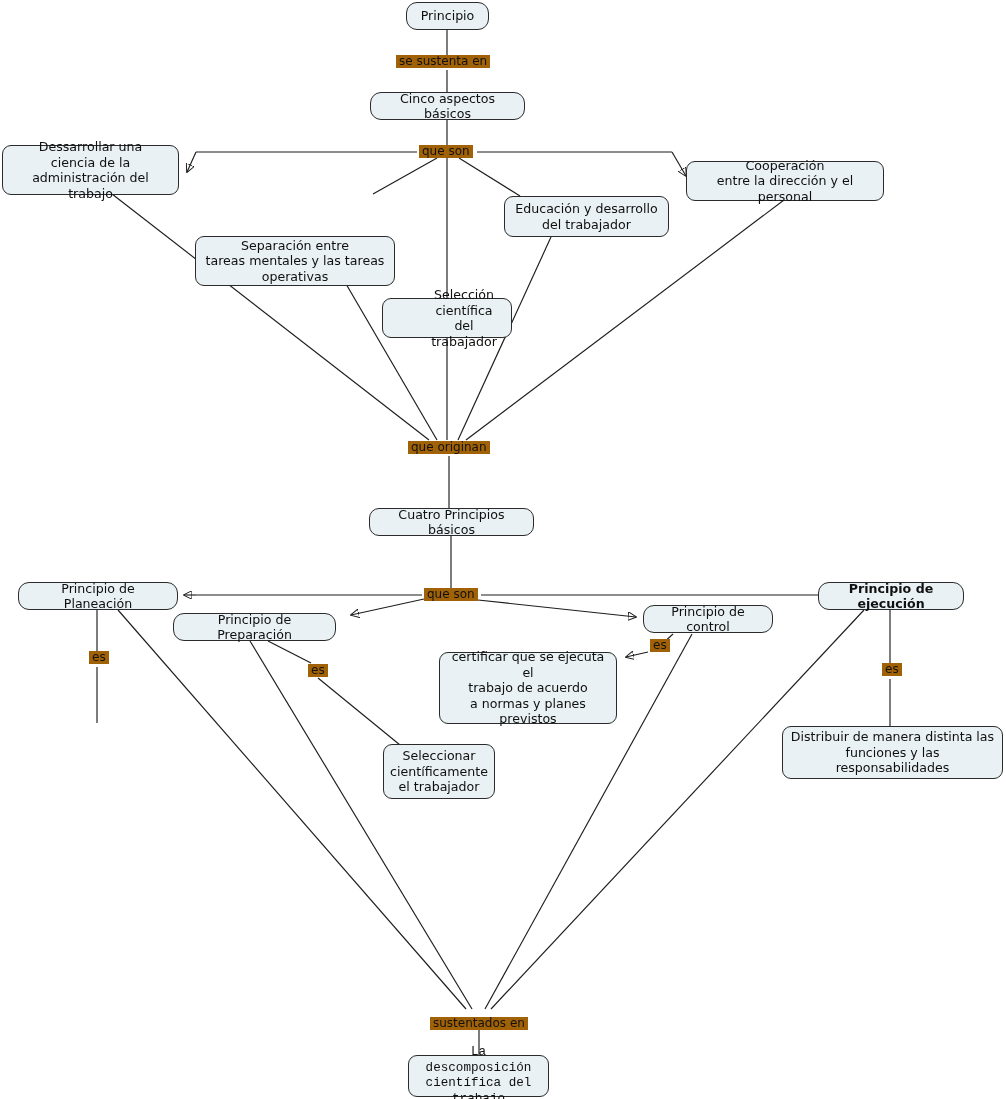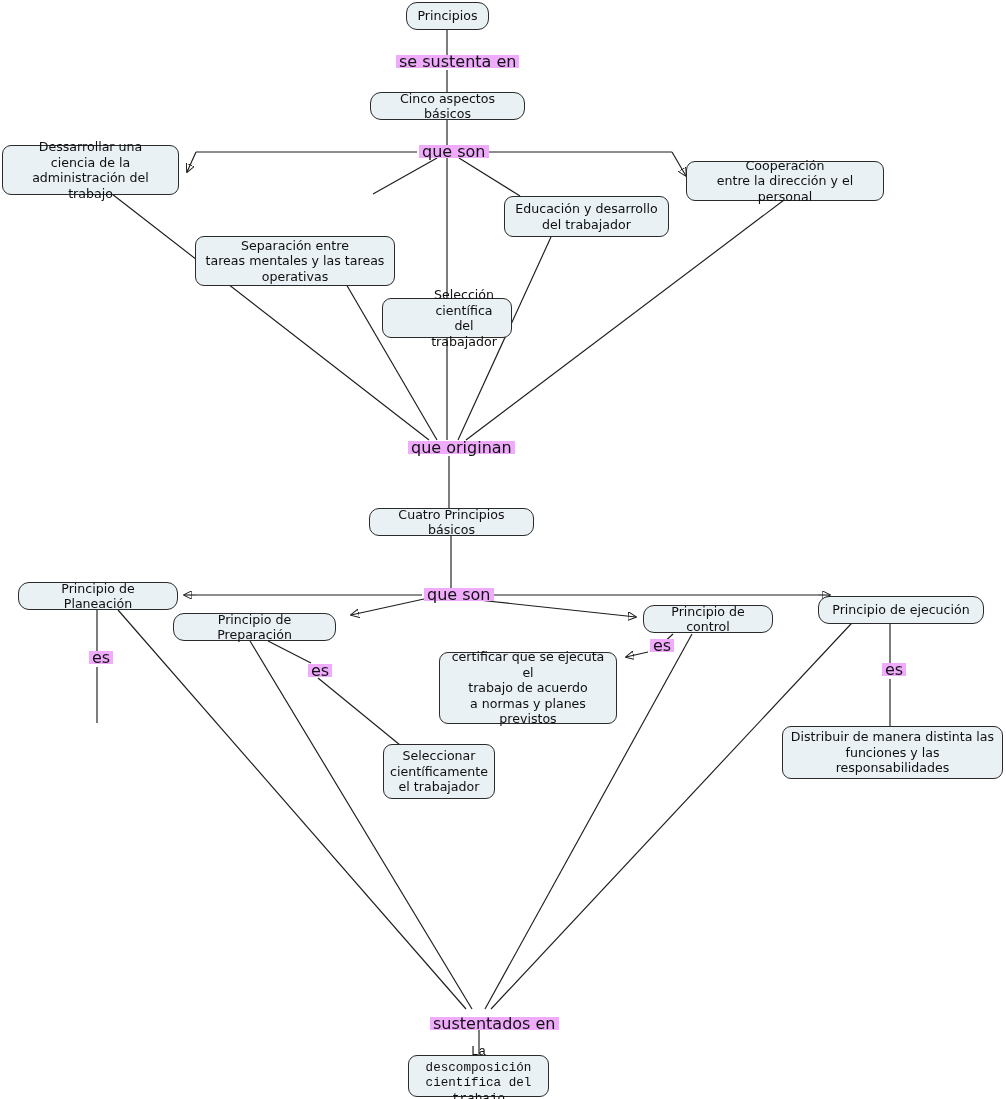--- a/index.html
+++ b/index.html
@@ -22,24 +22,24 @@
     text-align:center;
     font-size:12.6px;
     line-height:15.5px;
     padding:3px 7px;
     white-space:pre-line;
     color:#101010;
   }
   .node.pill{border-radius:11px;}
   .label{
     position:absolute;
-    font-size:16px;
+    font-size:12px;
     line-height:13px;
     color:#111;
-    background:#f0abfc;
+    background:#a16207;
     padding:0 3px;
     white-space:nowrap;
     text-align:center;
   }
 </style>
 </head>
 <body>
 
 <div id="canvas">
 
@@ -94,21 +94,21 @@
     <line x1="890" y1="679" x2="890" y2="726"></line>
 
     <line x1="118" y1="610" x2="466" y2="1009"></line>
     <line x1="250" y1="641" x2="472" y2="1009"></line>
     <line x1="692" y1="634" x2="485" y2="1009"></line>
     <line x1="864" y1="610" x2="491" y2="1009"></line>
 
     <line x1="479" y1="1026" x2="479" y2="1055"></line>
   </svg>
 
-  <div class="node pill" style="left:406px;top:2px;width:83px;height:28px;">Principios</div>
+  <div class="node pill" style="left:406px;top:2px;width:83px;height:28px;">Principio</div>
 
   <div class="node pill" style="left:370px;top:92px;width:155px;height:28px;">Cinco aspectos básicos</div>
 
   <div class="node" style="left:2px;top:145px;width:177px;height:50px;">Dessarrollar una
 ciencia de la
 administración del trabajo</div>
 
   <div class="node" style="left:195px;top:192px;width:200px;height:50px;margin-top:44px;">Separación entre
 tareas mentales  y las tareas
 operativas</div>
@@ -123,21 +123,21 @@
 del trabajador</div>
 
   <div class="node pill" style="left:369px;top:508px;width:165px;height:28px;border-radius:10px;">Cuatro Principios básicos</div>
 
   <div class="node pill" style="left:18px;top:582px;width:160px;height:28px;">Principio de Planeación</div>
 
   <div class="node pill" style="left:173px;top:613px;width:163px;height:28px;">Principio de Preparación</div>
 
   <div class="node pill" style="left:643px;top:605px;width:130px;height:28px;">Principio de control</div>
 
-  <div class="node pill" style="left:818px;top:596px;width:166px;height:28px;">Principio de ejecución</div>
+  <div class="node pill" style="left:818px;top:582px;width:146px;height:28px;font-weight:bold;">Principio de ejecución</div>
 
 
   <div class="node" style="left:383px;top:744px;width:112px;height:55px;">Seleccionar
 científicamente
 el trabajador</div>
 
   <div class="node" style="left:439px;top:652px;width:178px;height:72px;">certificar que se ejecuta el
 trabajo de acuerdo
 a normas y planes
 previstos</div>

